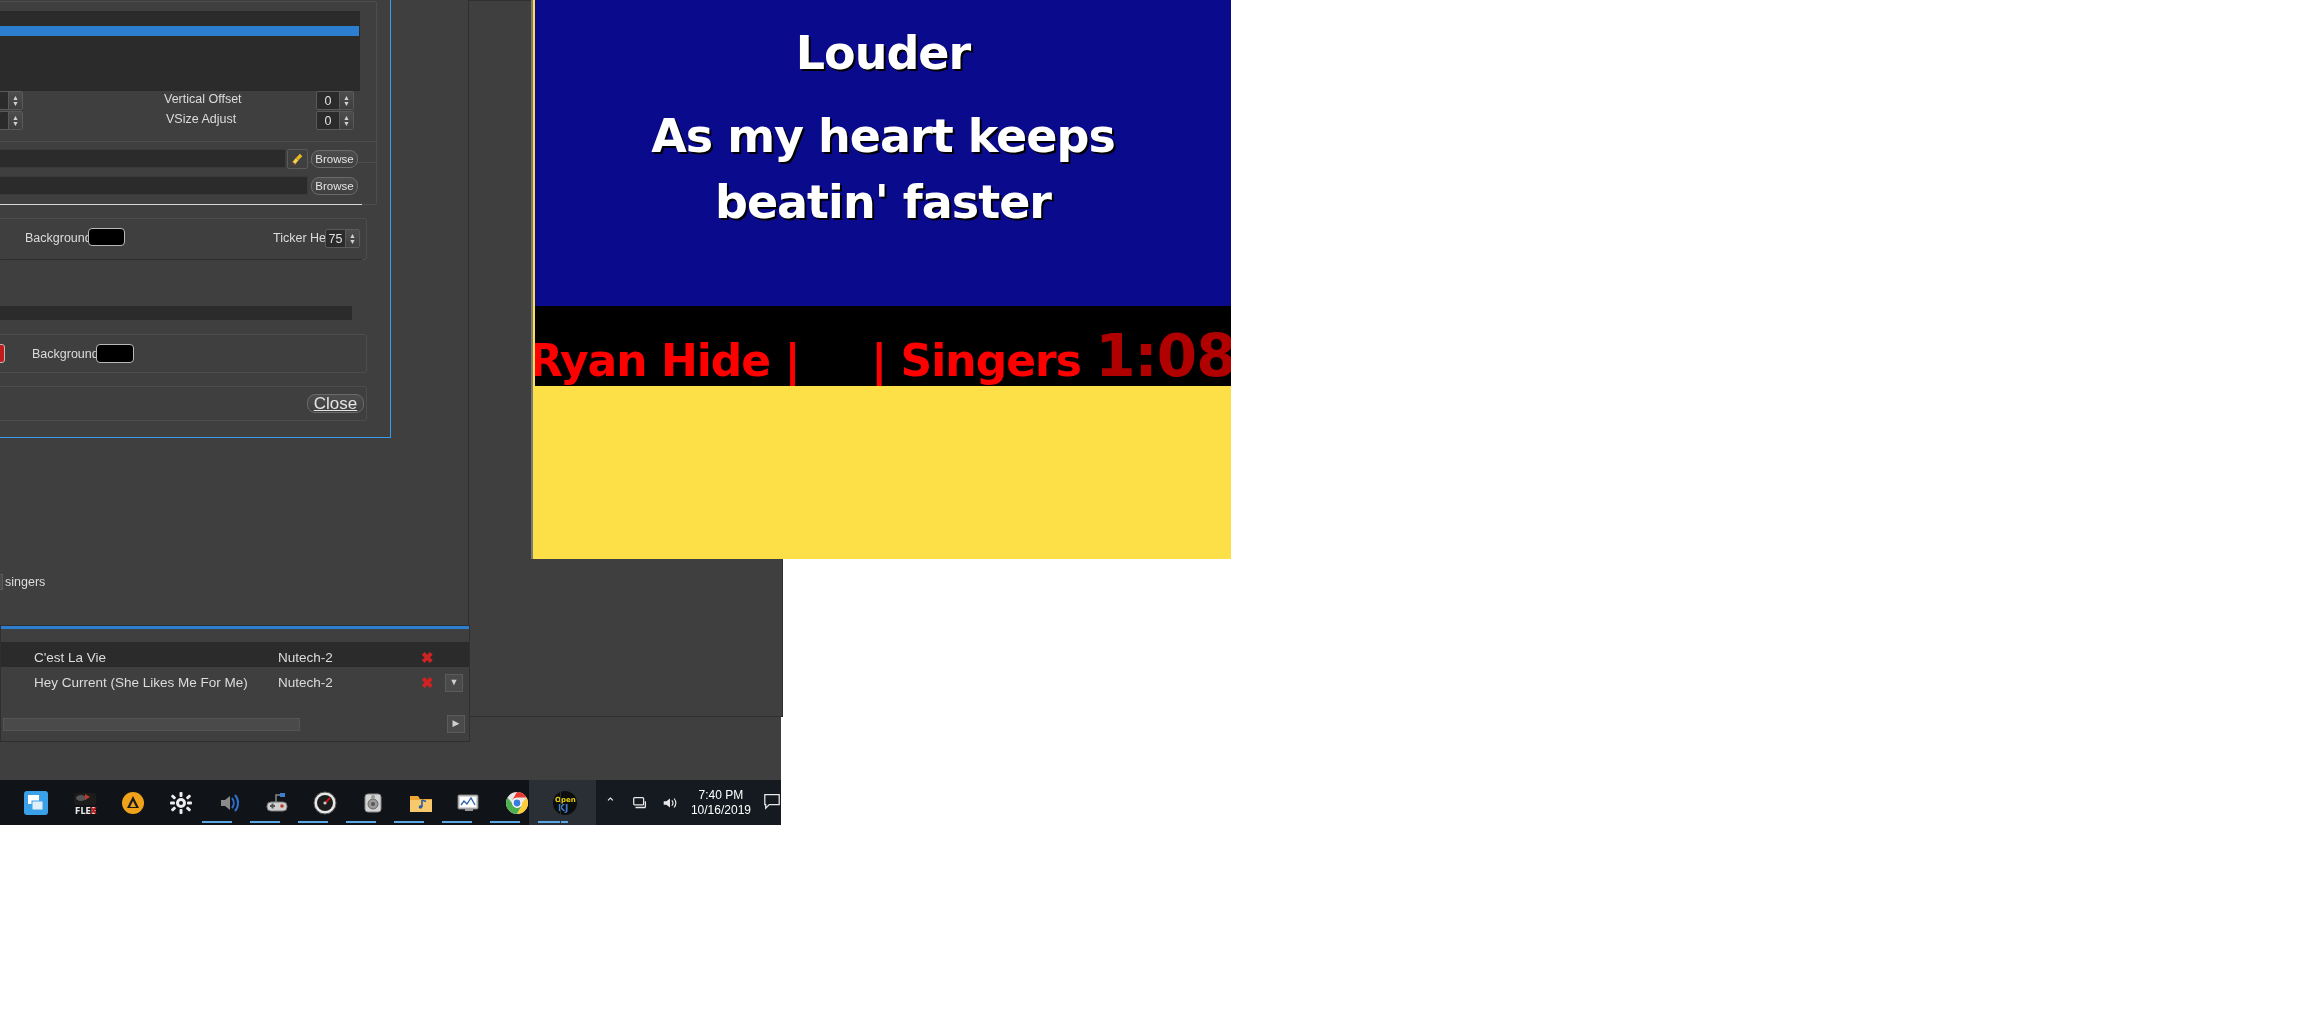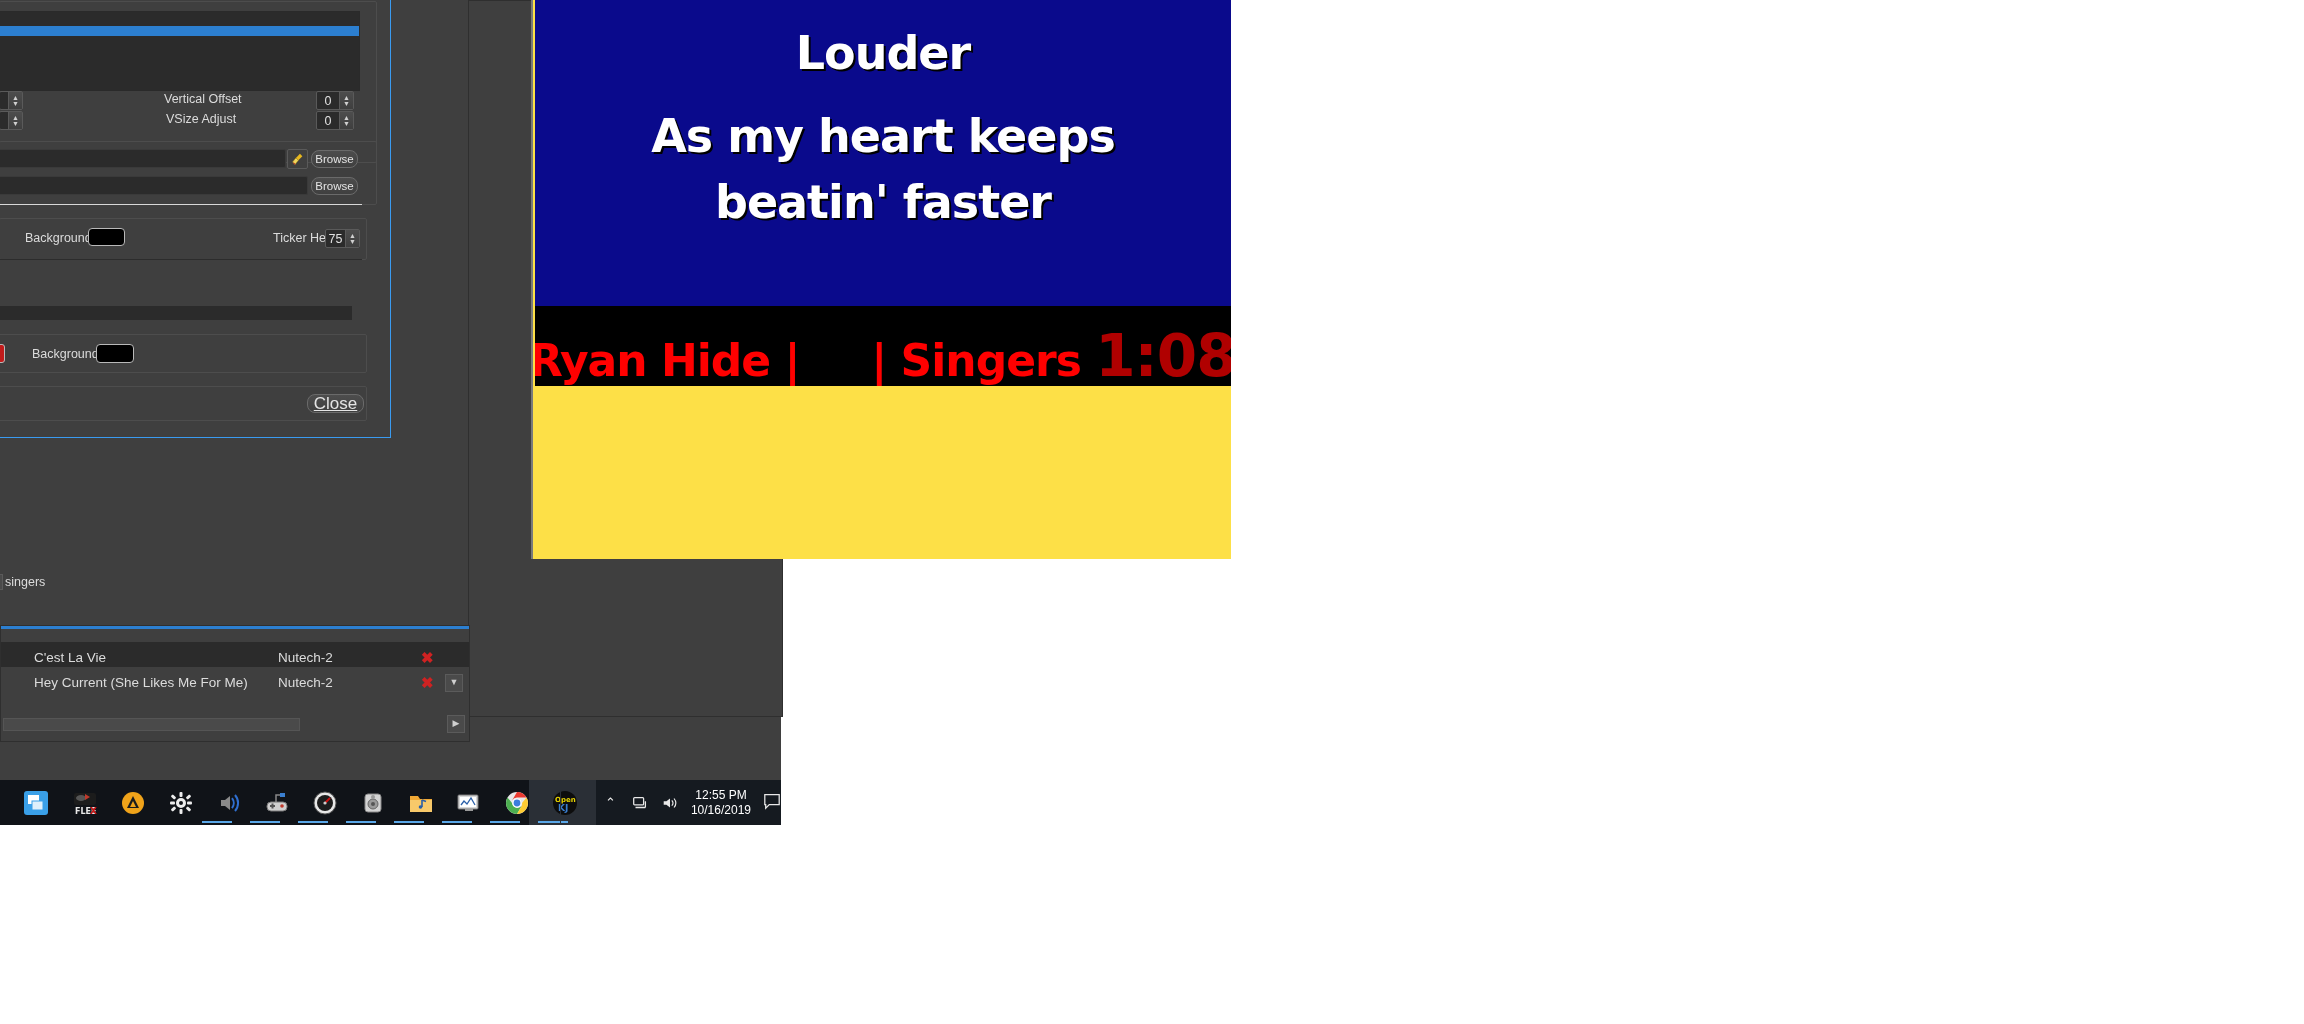--- a/index.html
+++ b/index.html
@@ -454,21 +454,21 @@
           <path d="M5 15h11M16 15V8" stroke="#e8e8e8" stroke-width="1.4" fill="none"></path>
         </svg>
       </span>
       <span class="tray-ico">
         <svg width="18" height="18" viewBox="0 0 20 20">
           <path d="M3 8h3l4-3v10l-4-3H3z" fill="#e8e8e8"></path>
           <path d="M12 7a4.5 4.5 0 010 6M14.5 5a8 8 0 010 10" stroke="#e8e8e8" stroke-width="1.3" fill="none"></path>
         </svg>
       </span>
       <span class="clock">
-        <div>12:55 PM</div>
+        <div>7:40 PM</div>
         <div>10/16/2019</div>
       </span>
       <span class="notif">
         <svg width="18" height="18" viewBox="0 0 20 20">
           <path d="M2 3h16v11H7l-4 4v-4H2z" fill="none" stroke="#e8e8e8" stroke-width="1.4"></path>
         </svg>
       </span>
     </div>
   </div>
 

